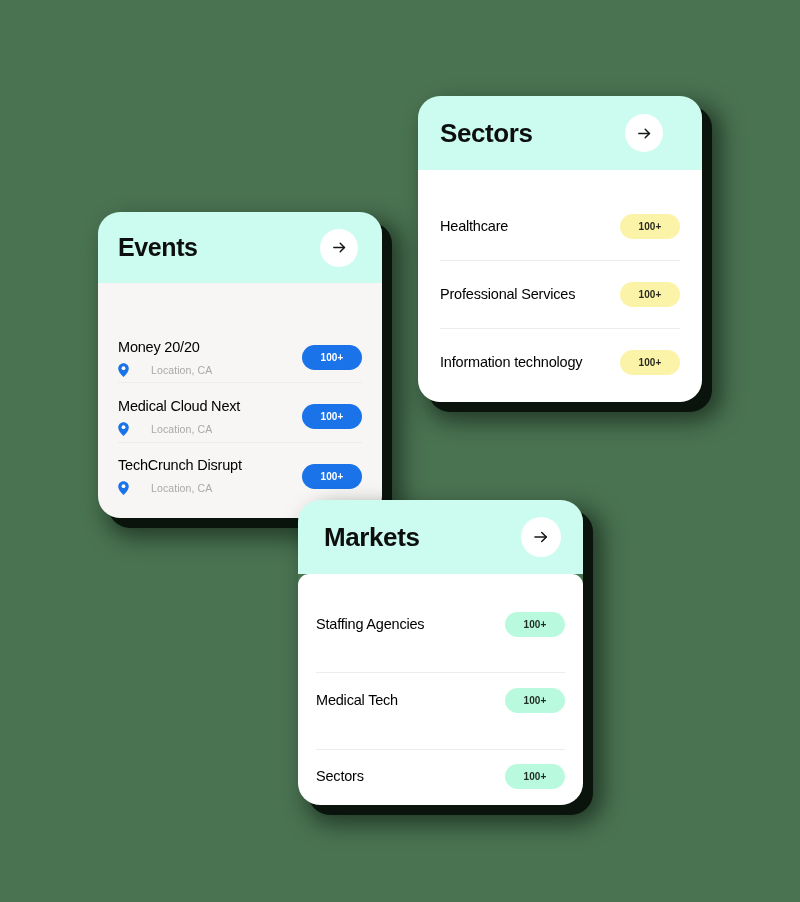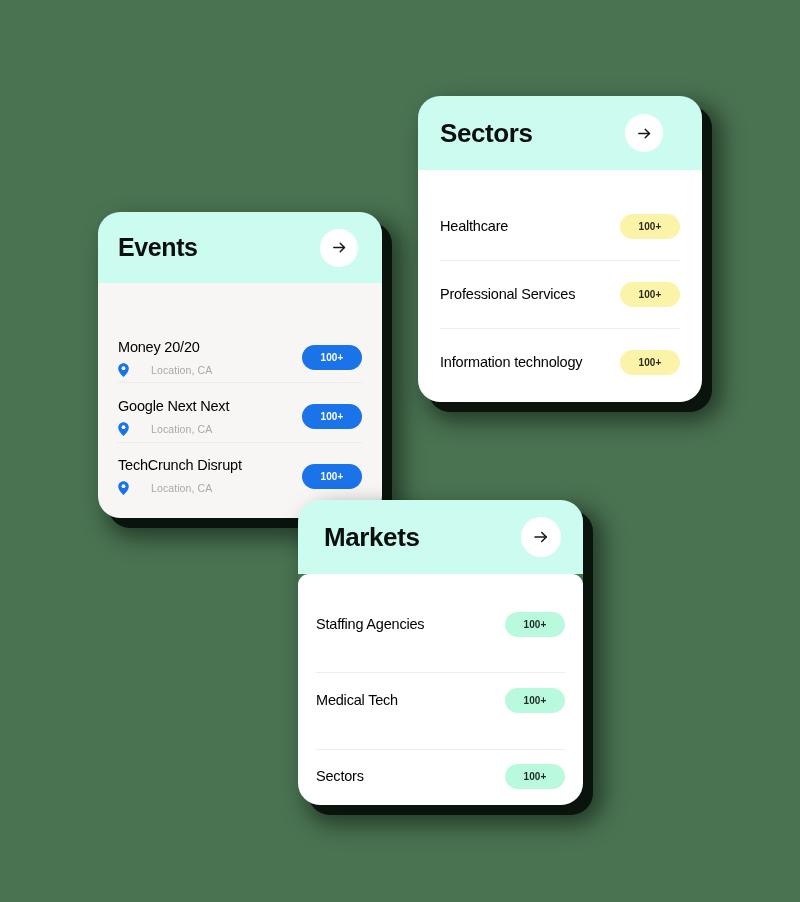--- a/index.html
+++ b/index.html
@@ -182,21 +182,21 @@
               <circle cx="12" cy="11" r="4.1" fill="#ffffff"></circle>
             </svg>
             <span>Location, CA</span>
           </div>
         </div>
         <span class="pill">100+</span>
       </div>
 
       <div class="row">
         <div class="row-main">
-          <div class="row-title">Google Next Next</div>
+          <div class="row-title">Medical Cloud Next</div>
           <div class="row-sub">
             <svg class="pin-icon" width="11" height="14" viewBox="0 0 24 30">
               <path d="M12 0C5.6 0 0.5 5.1 0.5 11.5C0.5 20 12 30 12 30S23.5 20 23.5 11.5C23.5 5.1 18.4 0 12 0Z" fill="#1a73e8"></path>
               <circle cx="12" cy="11" r="4.1" fill="#ffffff"></circle>
             </svg>
             <span>Location, CA</span>
           </div>
         </div>
         <span class="pill">100+</span>
       </div>

